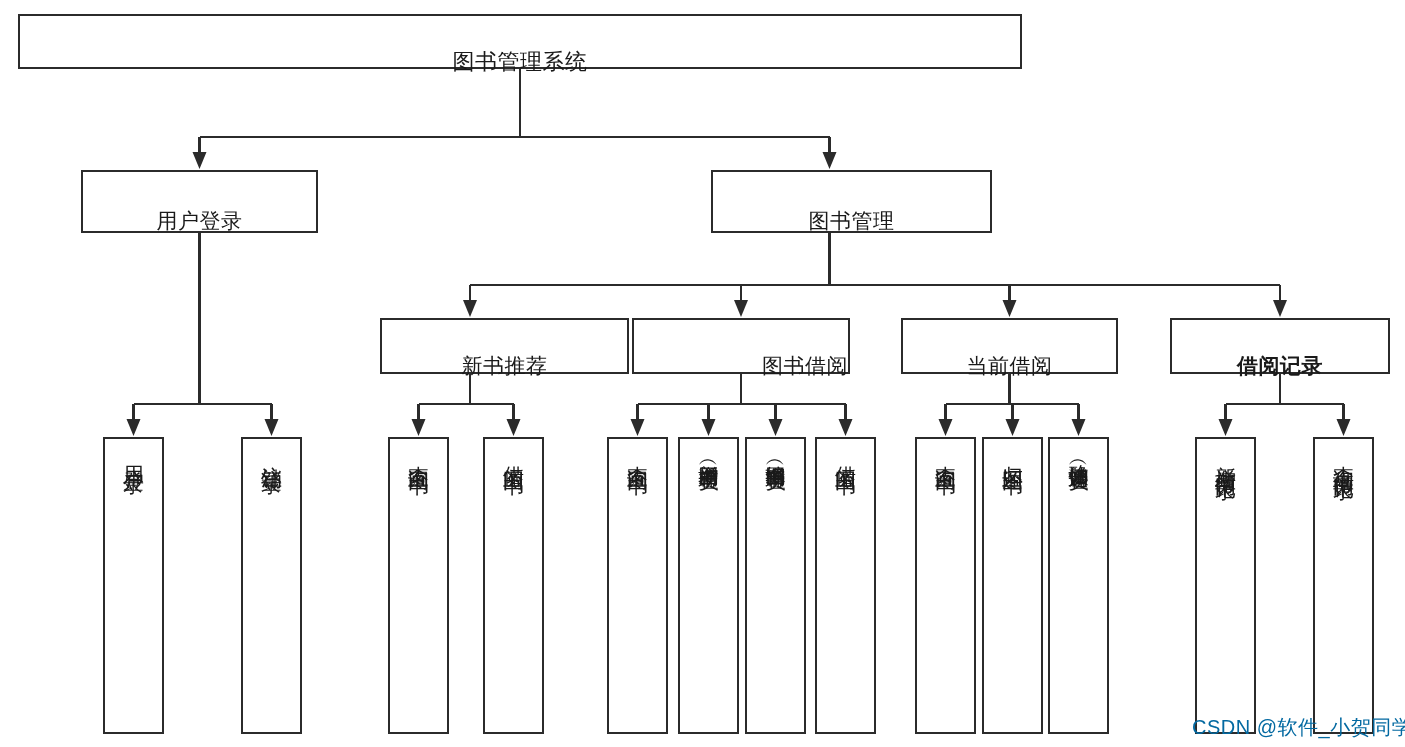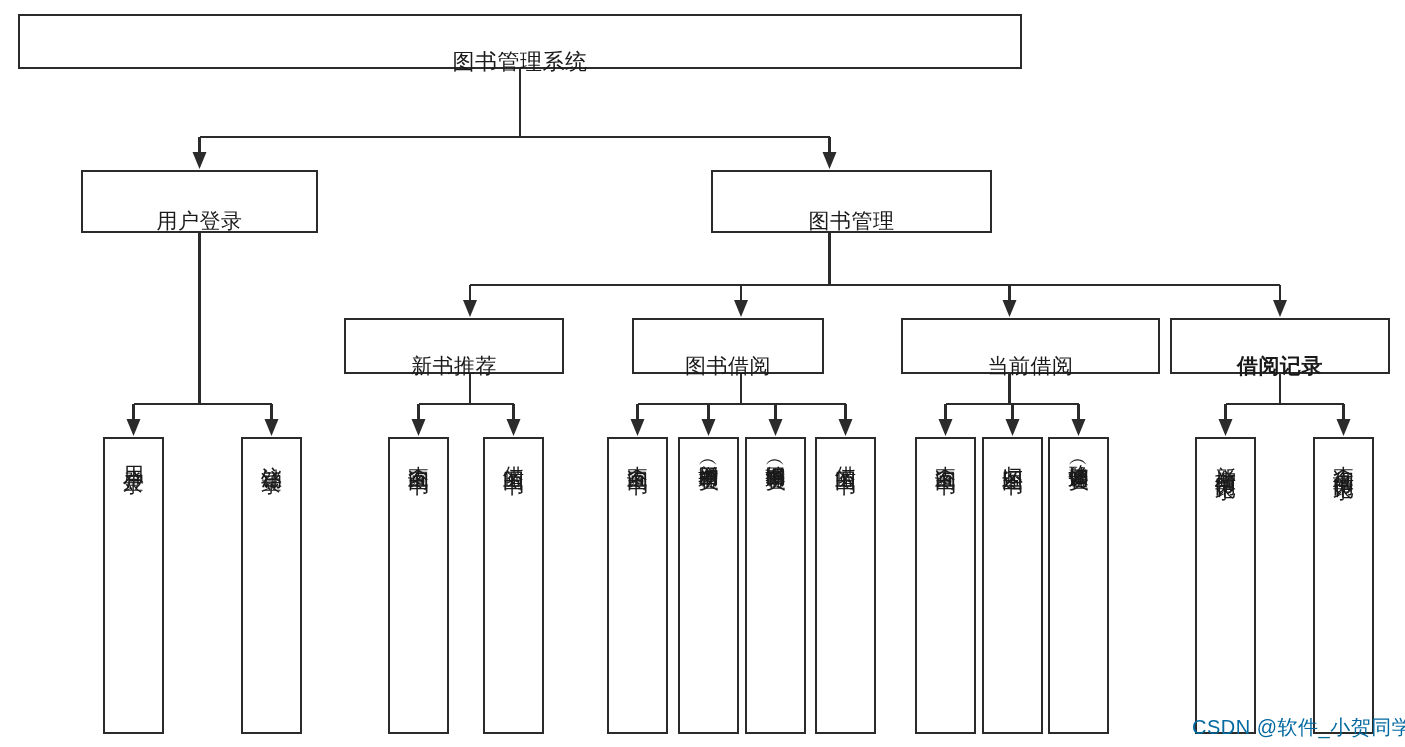--- a/index.html
+++ b/index.html
@@ -139,27 +139,27 @@
   <div id="node-layer">
       <div class="node horizontal root" style="left: 18px; top: 14px; width: 1004px; height: 55px;">
         <span class="node-label">图书管理系统</span>
       </div>
       <div class="node horizontal level2" style="left: 81px; top: 170px; width: 237px; height: 63px;">
         <span class="node-label">用户登录</span>
       </div>
       <div class="node horizontal level2" style="left: 711px; top: 170px; width: 281px; height: 63px;">
         <span class="node-label">图书管理</span>
       </div>
-      <div class="node horizontal level3" style="left: 344px; top: 318px; width: 220px; height: 56px;">
+      <div class="node horizontal level3" style="left: 380px; top: 318px; width: 249px; height: 56px;">
         <span class="node-label">新书推荐</span>
       </div>
-      <div class="node horizontal level3" style="left: 632px; top: 318px; width: 192px; height: 56px;">
+      <div class="node horizontal level3" style="left: 632px; top: 318px; width: 218px; height: 56px; justify-content: flex-end;">
         <span class="node-label">图书借阅</span>
       </div>
-      <div class="node horizontal level3" style="left: 901px; top: 318px; width: 259px; height: 56px;">
+      <div class="node horizontal level3" style="left: 901px; top: 318px; width: 217px; height: 56px;">
         <span class="node-label">当前借阅</span>
       </div>
       <div class="node horizontal level3" style="left: 1170px; top: 318px; width: 220px; height: 56px; font-weight: bold;">
         <span class="node-label">借阅记录</span>
       </div>
       <div class="node vertical leaf" style="left: 103px; top: 437px; width: 61px; height: 297px;">
         <span class="node-label">用户登录</span>
       </div>
       <div class="node vertical leaf" style="left: 241px; top: 437px; width: 61px; height: 297px;">
         <span class="node-label">注销登录</span>

